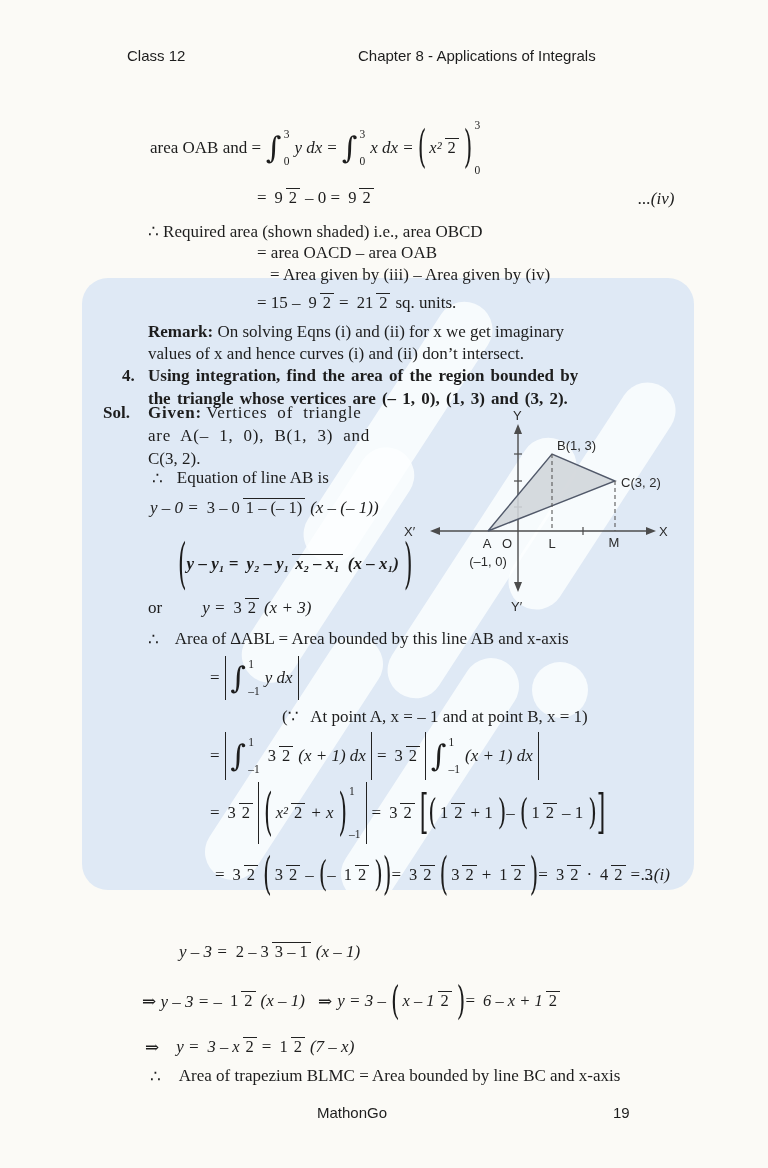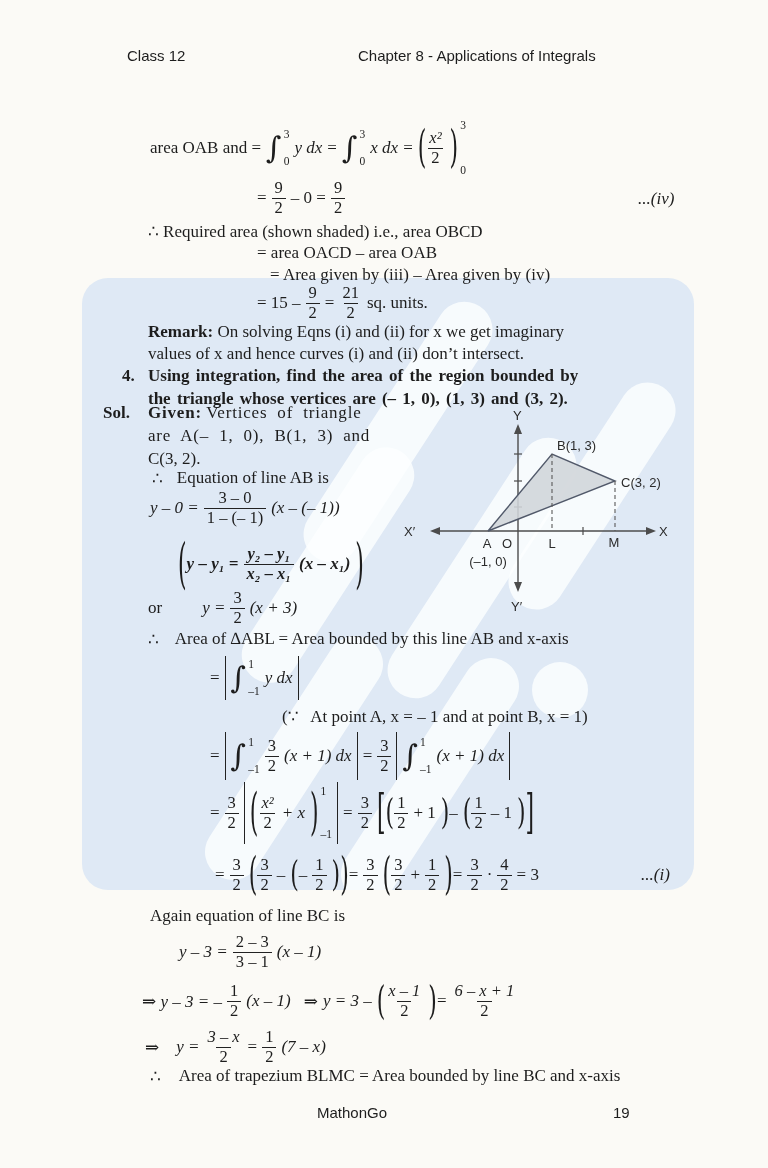--- a/index.html
+++ b/index.html
@@ -10,21 +10,21 @@
       background:#dfe9f5;overflow:hidden;z-index:1}
   .wm{position:absolute;width:56px;background:rgba(253,255,255,0.8);border-radius:30px;transform:rotate(33deg)}
   .wmc{position:absolute;background:rgba(253,255,255,0.8);border-radius:50%}
   .tl{position:absolute;white-space:nowrap;z-index:3}
   .ml{position:absolute;display:flex;align-items:center;white-space:nowrap;z-index:3}
   .ml>*{margin-right:5px}
   .b7{font-weight:bold}
   .it{font-style:italic}
   .sp1{letter-spacing:0.8px;word-spacing:5px}
   .pre{white-space:pre}
-  .fr{display:inline-flex;flex-direction:column;align-items:center;vertical-align:middle;
+  .fr{display:inline-flex;flex-direction:row;align-items:center;vertical-align:middle;
       line-height:1.15;font-size:16.5px;text-align:center}
   .fr .n{padding:0 3px}
   .fr .d{border-top:1.2px solid #222;padding:0 3px}
   .iw{display:inline-flex;align-items:center;vertical-align:middle}
   .ig{font-size:30px;line-height:1;font-family:"DejaVu Serif",serif}
   .il{display:inline-flex;flex-direction:column;justify-content:space-between;height:38px;
       font-size:11.5px;line-height:1;margin-left:2px;align-items:flex-start}
   .ev{display:inline-flex;flex-direction:column;justify-content:space-between;font-size:11.5px;
       line-height:1;vertical-align:middle;margin-left:2px}
   .vb{display:inline-block;width:0;border-left:1.5px solid #222;vertical-align:middle}
@@ -302,21 +302,20 @@
       </span>
     <span>·</span>
     <span class="fr">
         <span class="n">4</span>
         <span class="d">2</span>
       </span>
     <span>= 3</span>
   </div>
   <div class="tl it" style="left:641px;top:865px">...(i)</div>
 
-  <div class="tl" style="left:150px;top:906px">Again equation of line BC is</div>
   <div class="ml" style="left:179px;top:928px;height:48px">
     <span class="it">y – 3 =</span>
     <span class="fr">
         <span class="n">2 – 3</span>
         <span class="d">3 – 1</span>
       </span>
     <span class="it">(x – 1)</span>
   </div>
   <div class="ml" style="left:142px;top:977px;height:48px">
     <span class="it">⇒ y – 3 = –</span>

